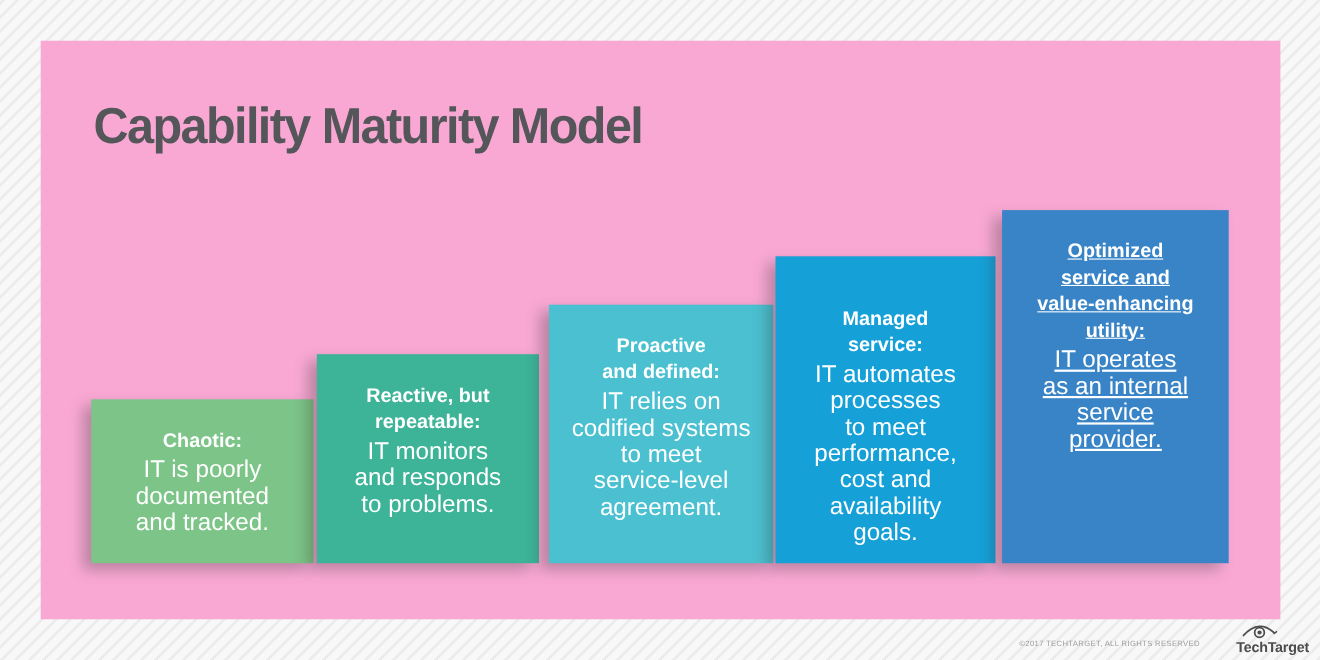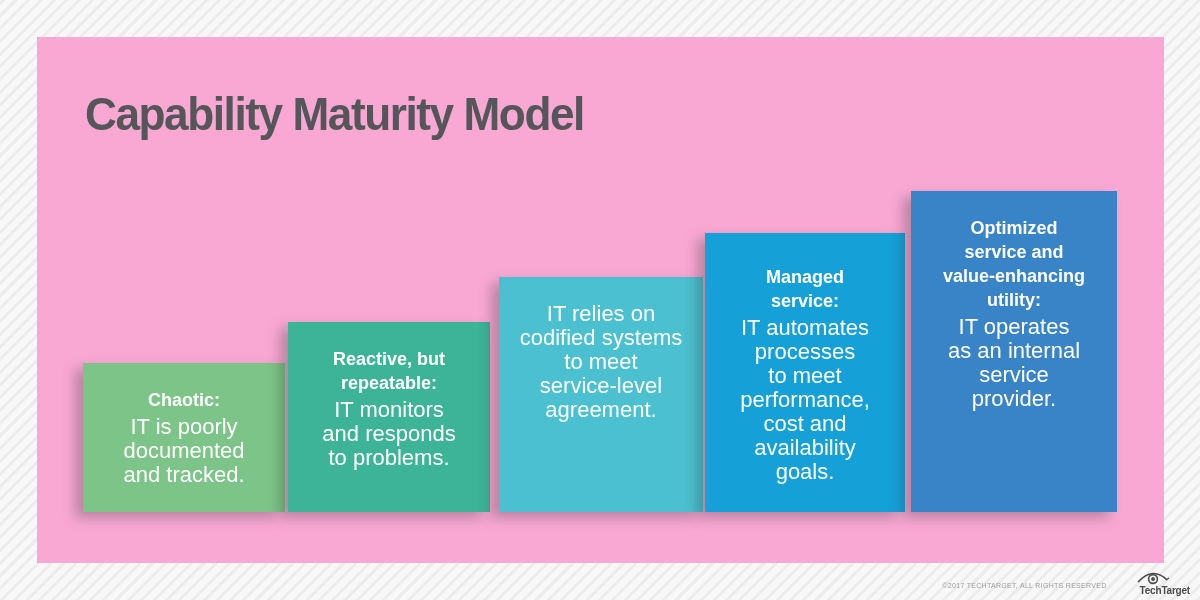--- a/index.html
+++ b/index.html
@@ -35,22 +35,22 @@
     position: absolute;
     bottom: 51px;
     box-shadow: -8px 6px 12px rgba(45, 45, 45, 0.30);
     color: #ffffff;
     text-align: center;
     padding-top: 25px;
   }
   .step-1 { left: 46px;  width: 202px; z-index: 1; }
   .step-2 { left: 251px; width: 202px; z-index: 2; }
   .step-3 { left: 462px; width: 204px; z-index: 3; }
-  .step-4 { left: 668px; width: 200px; z-index: 4; padding-top: 32px; }
-  .step-5 { left: 874px; width: 206px; z-index: 5; }
+  .step-4 { left: 668px; width: 200px; z-index: 4; padding-top: 44px; }
+  .step-5 { left: 874px; width: 206px; z-index: 5; text-decoration: underline; }
   .step-label {
     font-weight: bold;
     font-size: 18px;
     line-height: 24px;
     white-space: pre-line;
     margin-bottom: 3px;
   }
   .step-desc {
     font-size: 22px;
     line-height: 24px;
@@ -71,21 +71,21 @@
     padding-bottom: 7px;
     white-space: nowrap;
   }
   .brand {
     display: flex;
     flex-direction: column;
     align-items: center;
   }
   .brand svg { display: block; margin-bottom: 0px; }
   .brand-name {
-    font-size: 10px;
+    font-size: 13px;
     font-weight: bold;
     color: #4c4c4e;
     letter-spacing: -0.2px;
     margin-left: 24px;
   }
 </style>
 </head>
 <body>
 
 <div class="card">
@@ -100,20 +100,22 @@
   </div>
 
   <div class="step step-1" style="background: rgb(124, 196, 135); height: 149px;">
     <div class="step-label">Chaotic:</div>
     <div class="step-desc">IT is poorly
 documented
 and tracked.</div>
   </div>
 
   <div class="step step-3" style="background: rgb(75, 192, 209); height: 235px;">
+    <div class="step-label">Proactive
+and defined:</div>
     <div class="step-desc">IT relies on
 codified systems
 to meet
 service-level
 agreement.</div>
   </div>
 
   <div class="step step-4" style="background: rgb(22, 160, 216); height: 279px;">
     <div class="step-label">Managed
 service:</div>

